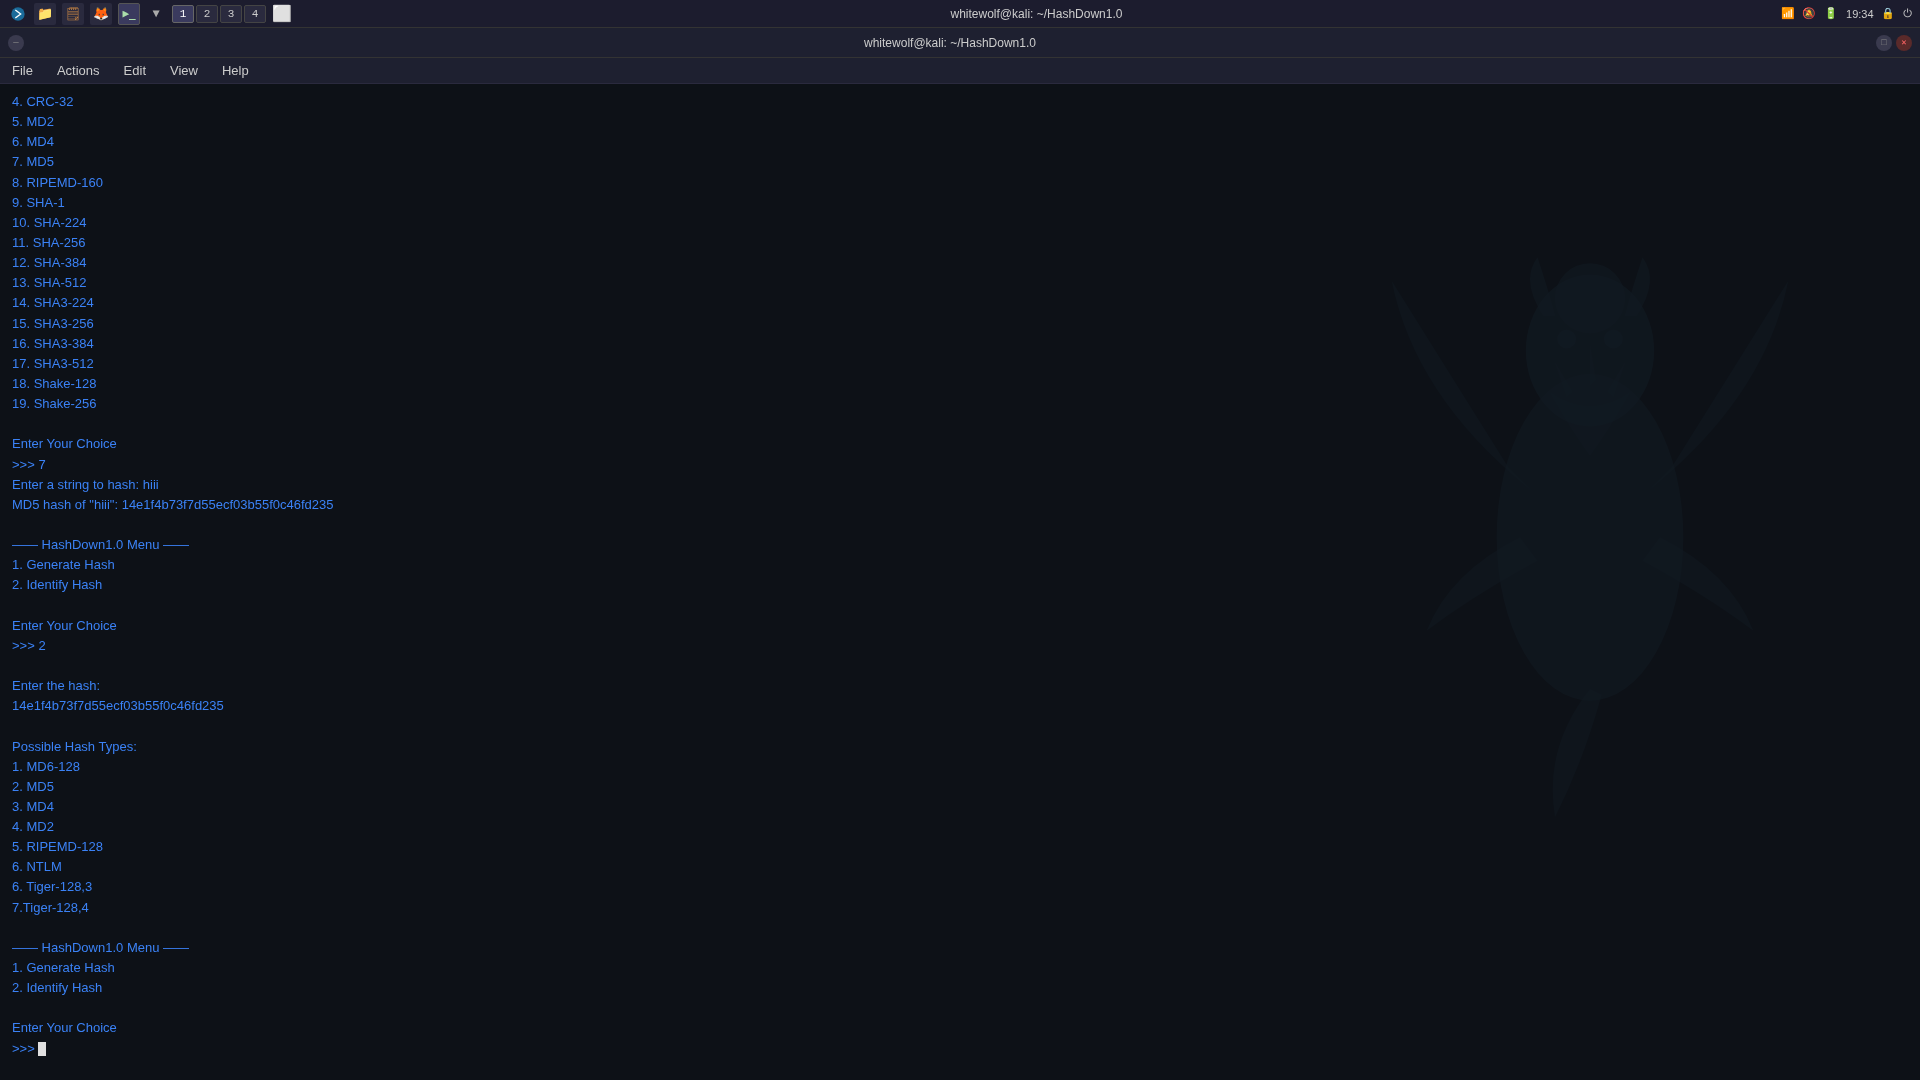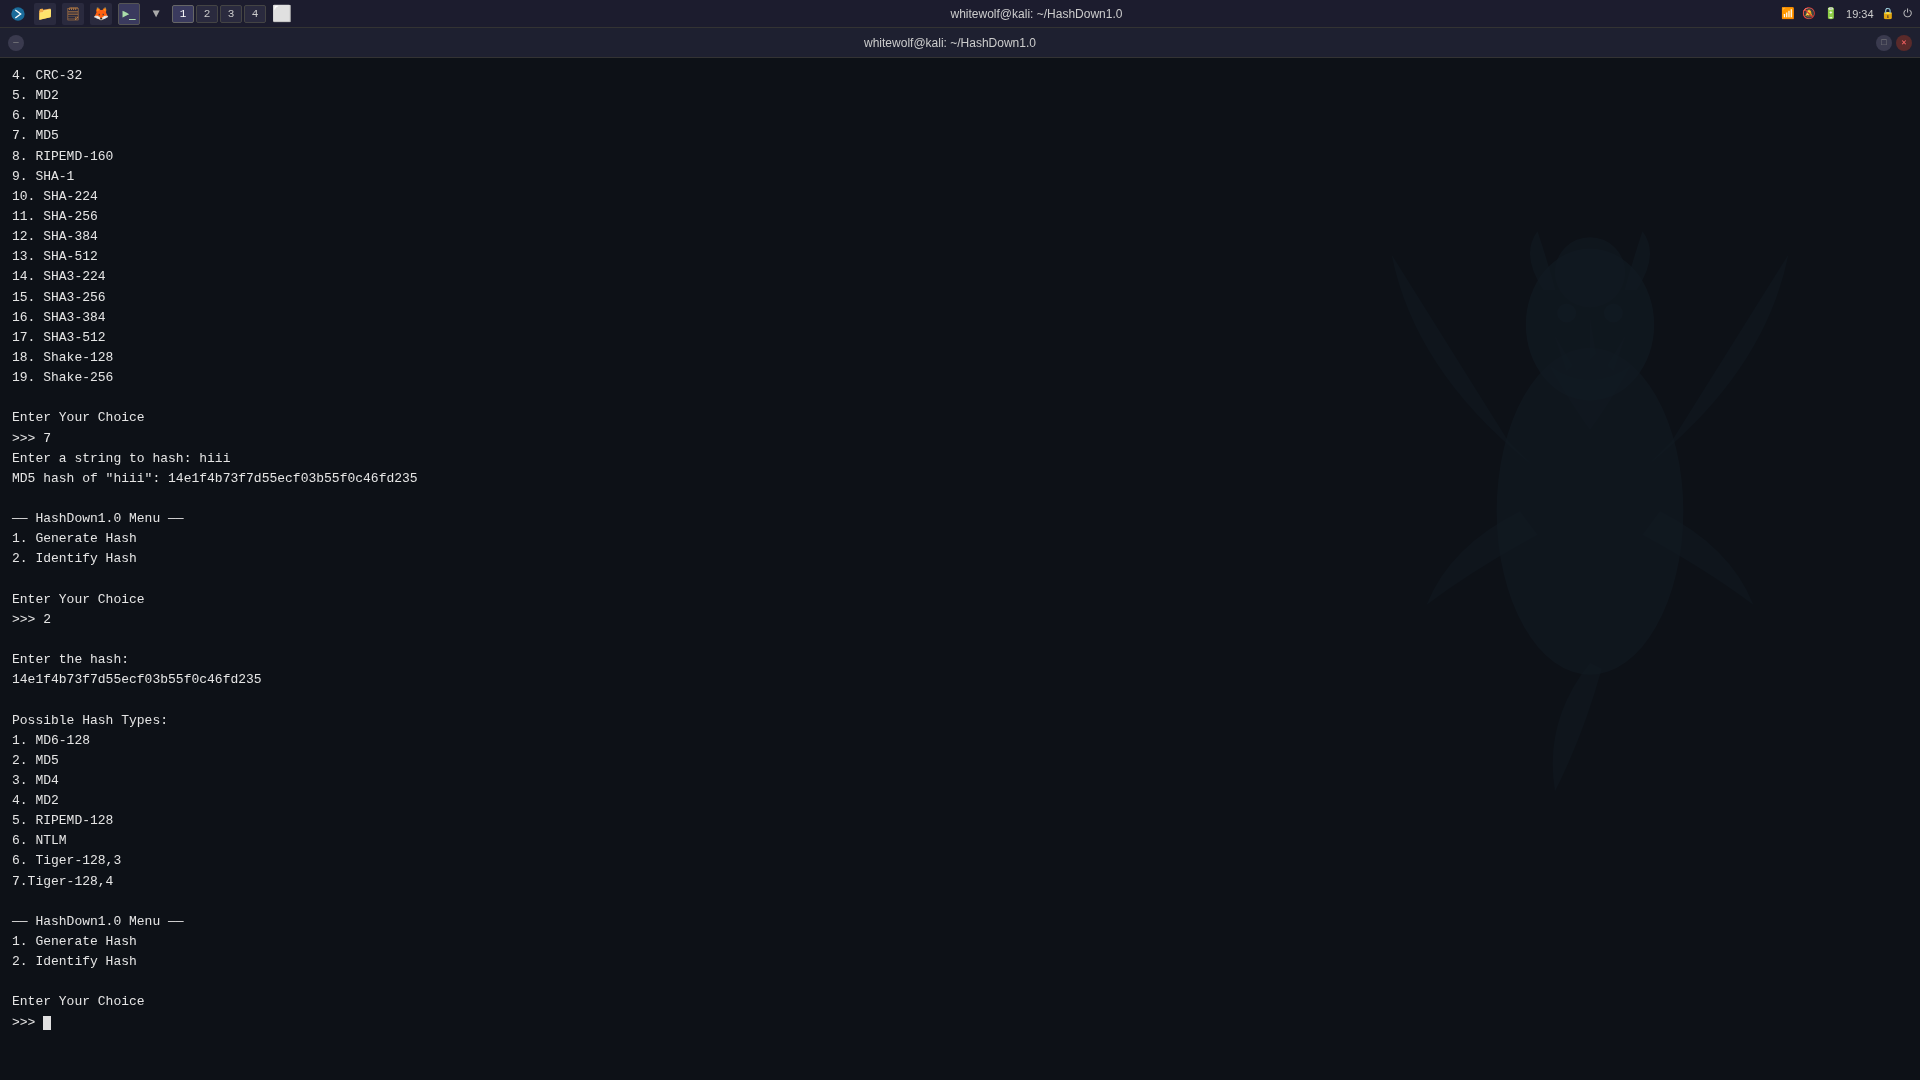--- a/index.html
+++ b/index.html
@@ -174,25 +174,25 @@
 
     
     .terminal-content {
       flex: 1;
       padding: 8px 12px;
       overflow-y: auto;
       position: relative;
     }
 
     .terminal-text {
-      color: #e5e5e5;
+      color: #3b82f6;
       font-size: 13px;
       line-height: 1.55;
       white-space: pre;
-      font-family: Liberation Mono, monospace;
+      font-family: Liberation Sans, sans-serif;
     }
 
     
     .kali-dragon {
       position: absolute;
       right: 80px;
       top: 80px;
       width: 500px;
       height: 700px;
       opacity: 0.07;
@@ -263,20 +263,27 @@
     <div class="terminal-titlebar-left">
       <div class="title-btn">—</div>
     </div>
     <div class="terminal-title">whitewolf@kali: ~/HashDown1.0</div>
     <div class="titlebar-controls">
       <div class="title-btn">□</div>
       <div class="title-btn" style="background:#5a2a2a; color:#ff6666;">✕</div>
     </div>
   </div>
 
+  <div class="menubar">
+    <span class="menu-item">File</span>
+    <span class="menu-item">Actions</span>
+    <span class="menu-item">Edit</span>
+    <span class="menu-item">View</span>
+    <span class="menu-item">Help</span>
+  </div>
 
   <div class="terminal-content">
 
     <svg class="kali-dragon" viewBox="0 0 400 600" xmlns="http://www.w3.org/2000/svg">
 
       <g fill="#4488aa">
 
         <ellipse cx="200" cy="320" rx="80" ry="140" opacity="0.6"></ellipse>
 
         <ellipse cx="200" cy="160" rx="55" ry="65" opacity="0.7"></ellipse>

